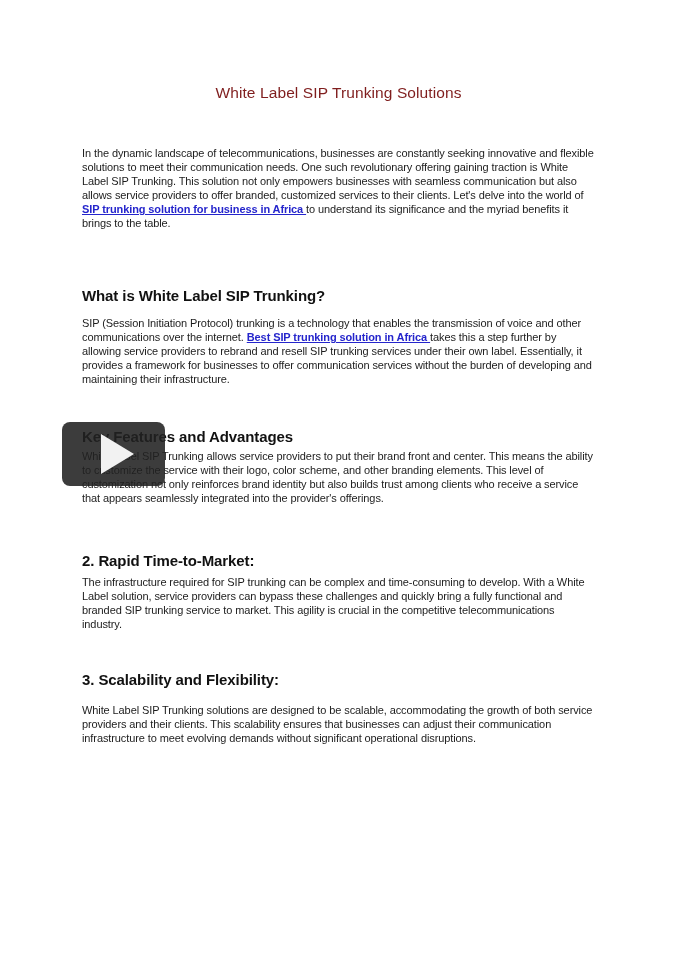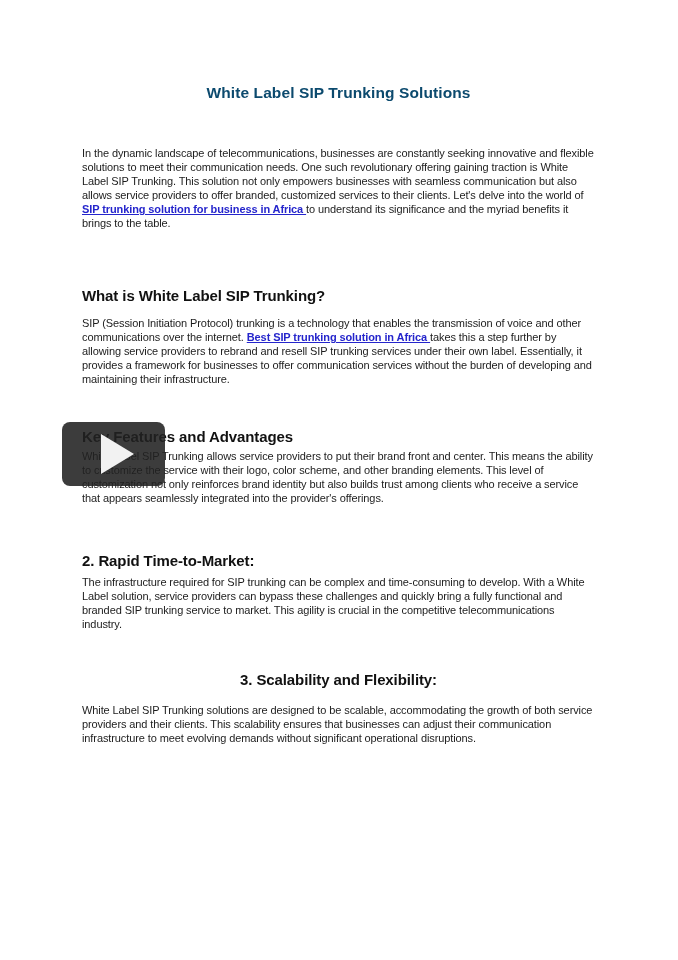--- a/index.html
+++ b/index.html
@@ -16,23 +16,23 @@
     position: relative;
     width: 678px;
     height: 960px;
     padding: 0 83px 0 82px;
     background: #ffffff;
   }
   .doc-title {
     margin-top: 84px;
     text-align: center;
     font-size: 15.5px;
-    font-weight: bold;
+    font-weight: normal;
     letter-spacing: 0.1px;
-    color: #0c4a6e;
+    color: #7f1d1d;
   }
   .body-text {
     font-size: 11px;
     line-height: 14px;
     letter-spacing: -0.1px;
     color: #1c1c1c;
     text-align: left;
   }
   .para-intro   { margin-top: 44px; }
   .h-section {
@@ -41,21 +41,21 @@
     letter-spacing: -0.1px;
     color: #111111;
   }
   .h-whatis     { margin-top: 57px; }
   .para-whatis  { margin-top: 12px; }
   .h-keyfeat    { margin-top: 42px; }
   .h-item1      { margin-top: 12px; }
   .para-item1   { margin-top: 4px; }
   .h-item2      { margin-top: 47px; }
   .para-item2   { margin-top: 6px; }
-  .h-item3      { margin-top: 40px; text-align: center; }
+  .h-item3      { margin-top: 40px; }
   .para-item3   { margin-top: 15px; }
   a.doc-link {
     font-weight: bold;
     text-decoration: underline;
     cursor: pointer;
   }
   .video-overlay {
     position: absolute;
     left: 62px;
     top: 338px;

